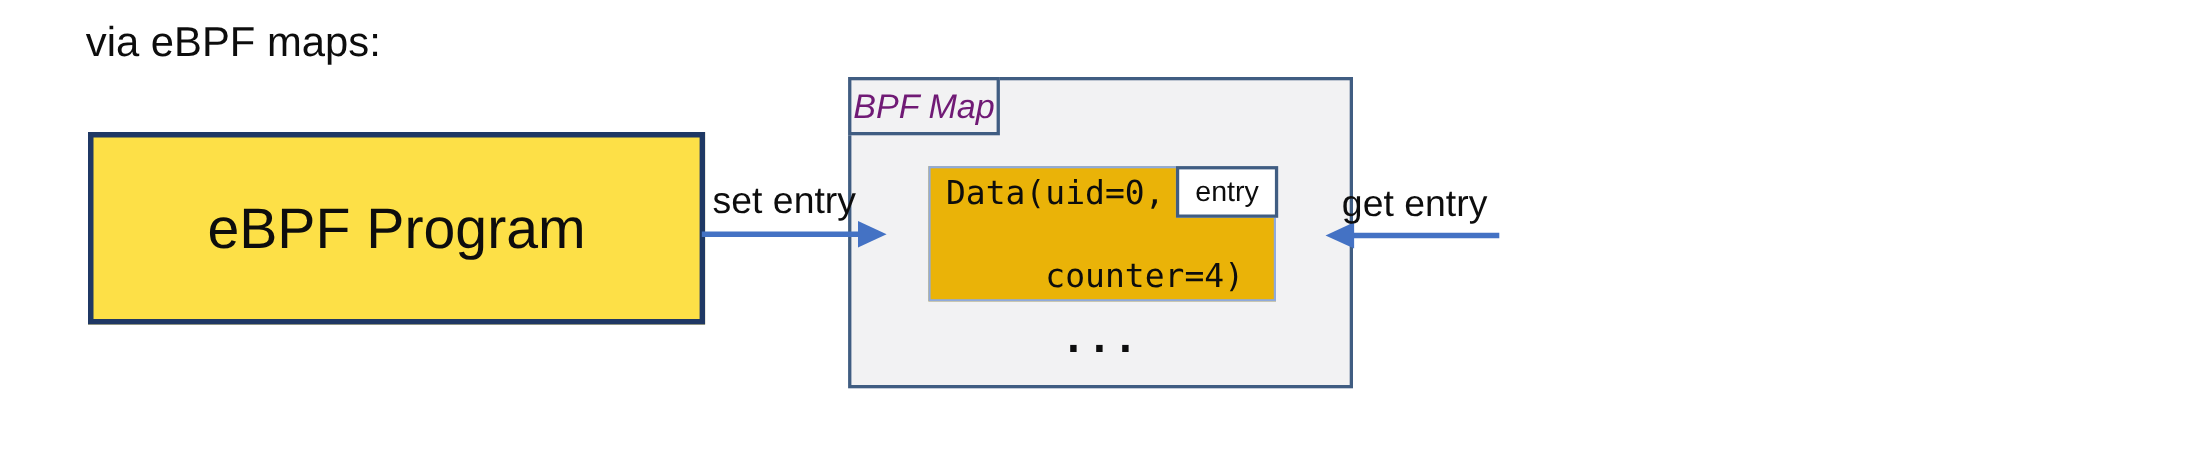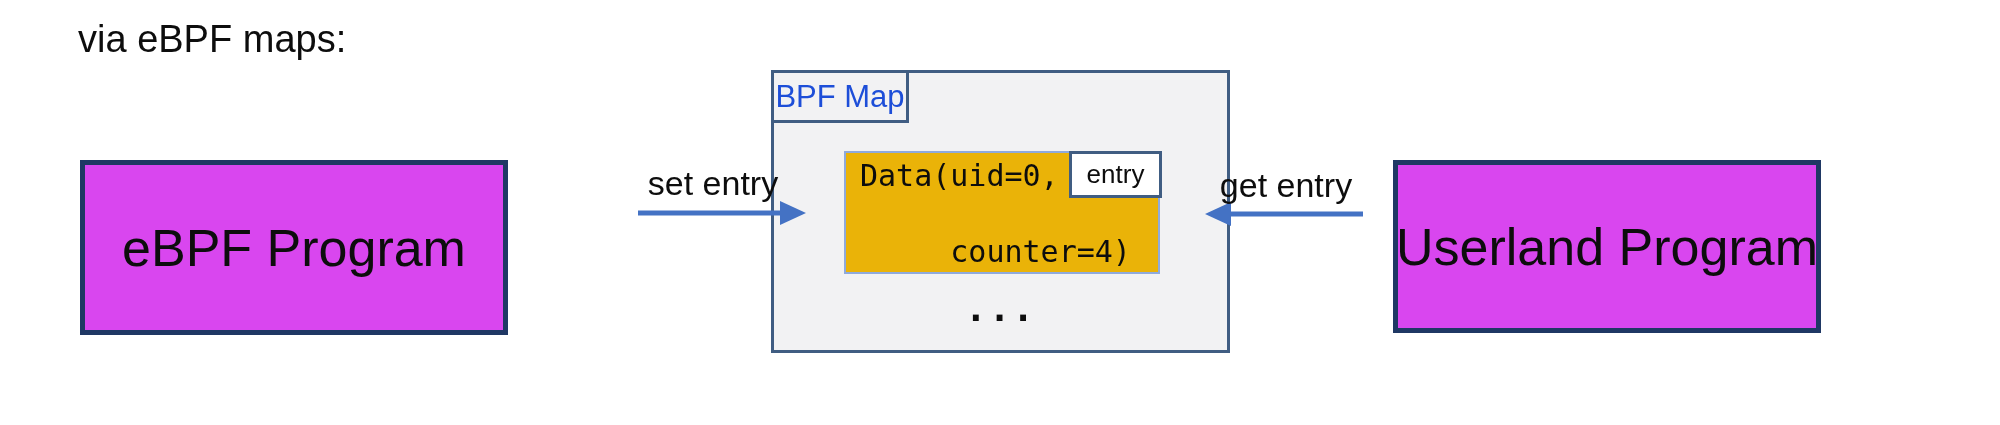--- a/index.html
+++ b/index.html
@@ -20,24 +20,24 @@
   .title {
     left: 78px; top: 18px;
     font-size: 38px;
     color: #0d0d0d;
     white-space: nowrap;
     text-align: right;
   }
 
   .program-box {
     top: 120px;
-    width: 428px; height: 175px;
-    background: #d946ef;
+    width: 561px; height: 175px;
+    background: #fde047;
     border: 5px solid #1F3864;
-    display: flex; align-items: center; justify-content: center; margin-top: 40px;
+    display: flex; align-items: center; justify-content: center;
   }
   .program-box .program-label {
     font-size: 52px;
     color: #0d0d0d;
     white-space: nowrap;
   }
   .program-box.left  { left: 80px; }
   .program-box.right { left: 1393px; top: 120px; height: 173px; }
 
   .map-box {
@@ -48,22 +48,23 @@
   }
   .map-tab {
     left: 771px; top: 70px;
     width: 138px; height: 53px;
     background: #F2F2F3;
     border: 3px solid #405D82;
     display: flex; align-items: center; justify-content: center;
   }
   .map-tab .tab-label {
     font-size: 31px;
-    color: #1d4ed8;
+    color: #701a75;
     white-space: nowrap;
+    font-style: italic;
   }
 
   .entry-record {
     left: 844px; top: 151px;
     width: 316px; height: 123px;
     background: #eab308;
     border: 2px solid #8FAADC;
   }
   .code {
     position: absolute;
@@ -150,17 +151,14 @@
     </g>
     <g>
       <line class="arrow-stroke" x1="1363" y1="214" x2="1228" y2="214"></line>
       <polygon class="arrow-fill" points="1231,202 1205,214 1231,226"></polygon>
     </g>
   </svg>
 
   <div class="abs arrow-label set">set entry</div>
   <div class="abs arrow-label get">get entry</div>
 
-  <div class="abs program-box right">
-    <span class="program-label">Userland Program</span>
-  </div>
 
 </div>
 
 </body></html>

